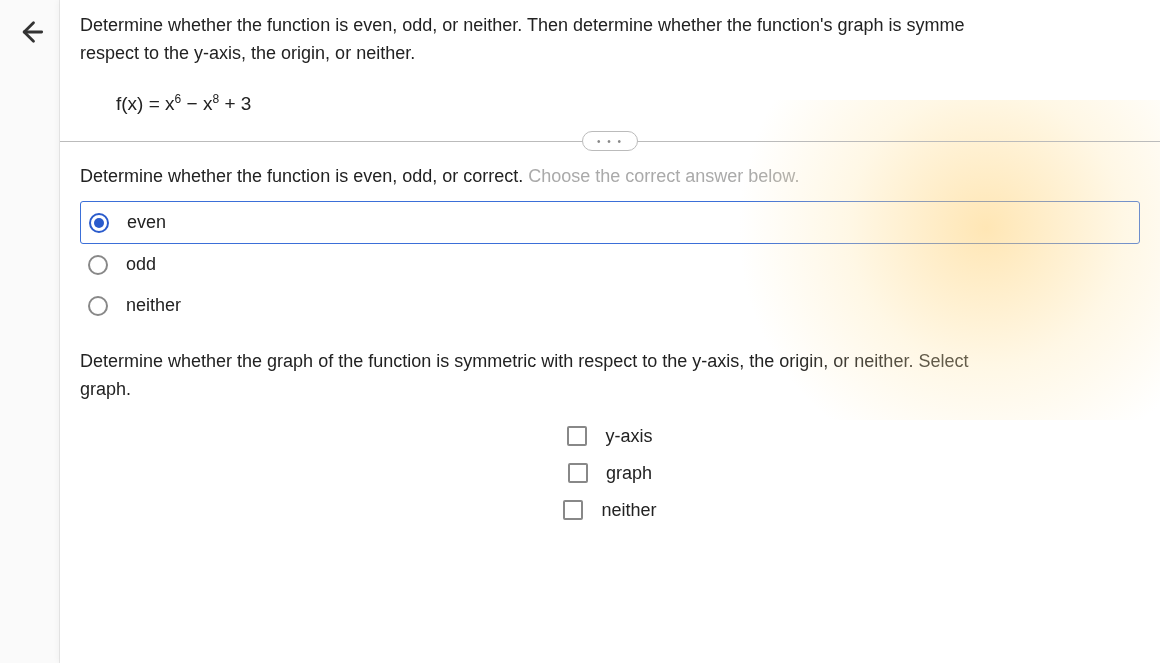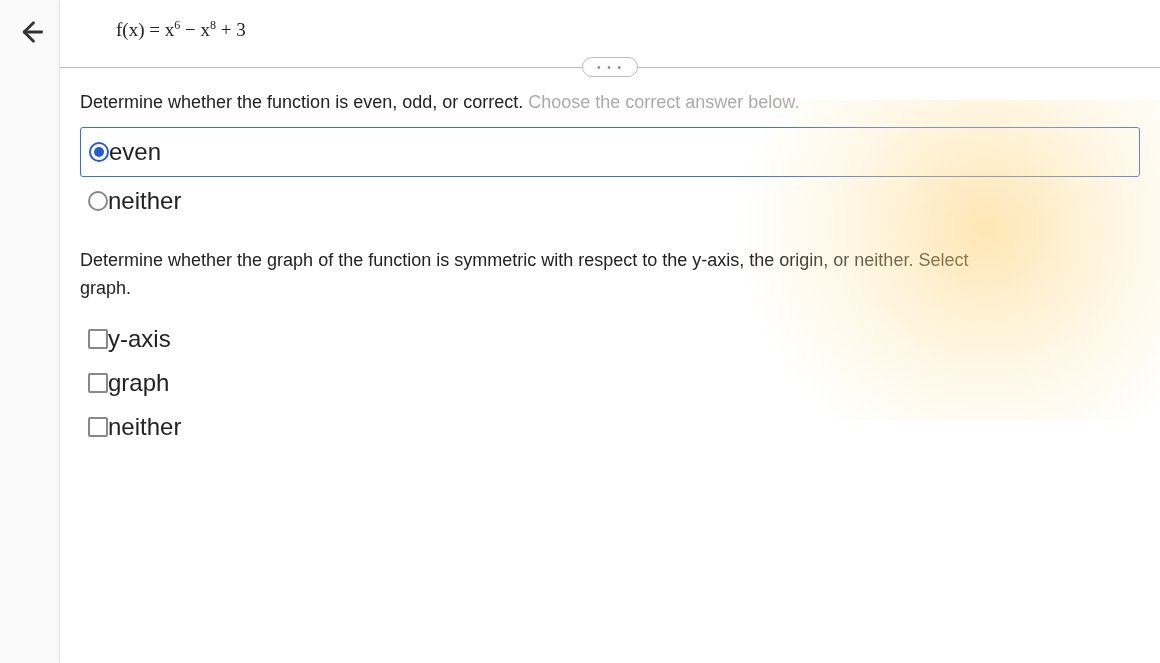--- a/index.html
+++ b/index.html
@@ -38,21 +38,21 @@
     pointer-events: none;
   }
   .question-header {
     padding: 0 20px 18px 20px;
     font-size: 18px;
     line-height: 1.55;
   }
   .formula {
     padding: 6px 0 26px 56px;
     font-size: 19px;
-    font-family: Liberation Serif, serif;
+    font-family: Liberation Sans, sans-serif;
   }
   .formula sup { font-size: 12px; vertical-align: super; }
   .divider {
     height: 1px;
     background: #bbb;
     margin: 0 0 0 0;
     position: relative;
   }
   .pill {
     position: absolute;
@@ -75,22 +75,23 @@
     padding: 24px 20px 14px 20px;
     font-size: 18px;
   }
   .prompt .faded { color: #aaa; }
   .options {
     padding: 0 20px 0 20px;
   }
   .radio-row, .check-row {
     display: flex;
     align-items: center;
+    gap: 18px;
     padding: 10px 8px;
-    font-size: 24px;
+    font-size: 18px;
     border-radius: 3px;
   }
   .radio-row.selected {
     border: 1.5px solid #3b6fd8;
     background: #fff;
   }
   .radio {
     width: 20px; height: 20px;
     border: 2px solid #888;
     border-radius: 50%;
@@ -110,54 +111,62 @@
     border: 2px solid #888;
     border-radius: 2px;
     flex-shrink: 0;
   }
   .second-prompt {
     padding: 22px 20px 10px 20px;
     font-size: 18px;
     line-height: 1.55;
   }
   .checks { padding: 4px 20px 0 20px; }
-  .check-row { padding: 8px 8px; }
+  .check-row { padding: 8px 8px; justify-content: center; }
 </style>
 </head>
 <body>
 
 <div class="back-col">
   <div class="back-arrow">
     <svg width="28" height="28" viewBox="0 0 24 24" fill="none" stroke-width="2.4" stroke-linecap="round" stroke-linejoin="round">
       <polyline points="15 4 7 12 15 20"></polyline>
       <line x1="7" y1="12" x2="22" y2="12"></line>
     </svg>
   </div>
 </div>
 
 <div class="content">
   <div class="glow"></div>
 
+  <div class="question-header">
+    <span>Determine whether the function is even, odd, or neither. Then determine whether the function's graph is symme</span><br>
+    <span>respect to the y-axis, the origin, or neither.</span>
+  </div>
 
   <div class="formula">
     <span>f(x) = x</span><sup>6</sup><span> − x</span><sup>8</sup><span> + 3</span>
   </div>
 
   <div class="divider">
     <div class="pill">• • •</div>
   </div>
 
   <div class="prompt">
     <span>Determine whether the function is even, odd, or correct. </span><span class="faded">Choose the correct answer below.</span>
   </div>
 
   <div class="options">
     <div class="radio-row selected">
       <span class="radio checked"></span>
       <span>even</span>
+    </div>
+    <div class="radio-row">
+      <span class="radio"></span>
+      <span>odd</span>
     </div>
     <div class="radio-row">
       <span class="radio"></span>
       <span>neither</span>
     </div>
   </div>
 
   <div class="second-prompt">
     <span>Determine whether the graph of the function is symmetric with respect to the y-axis, the origin, or neither. Select</span><br>
     <span>graph.</span>

